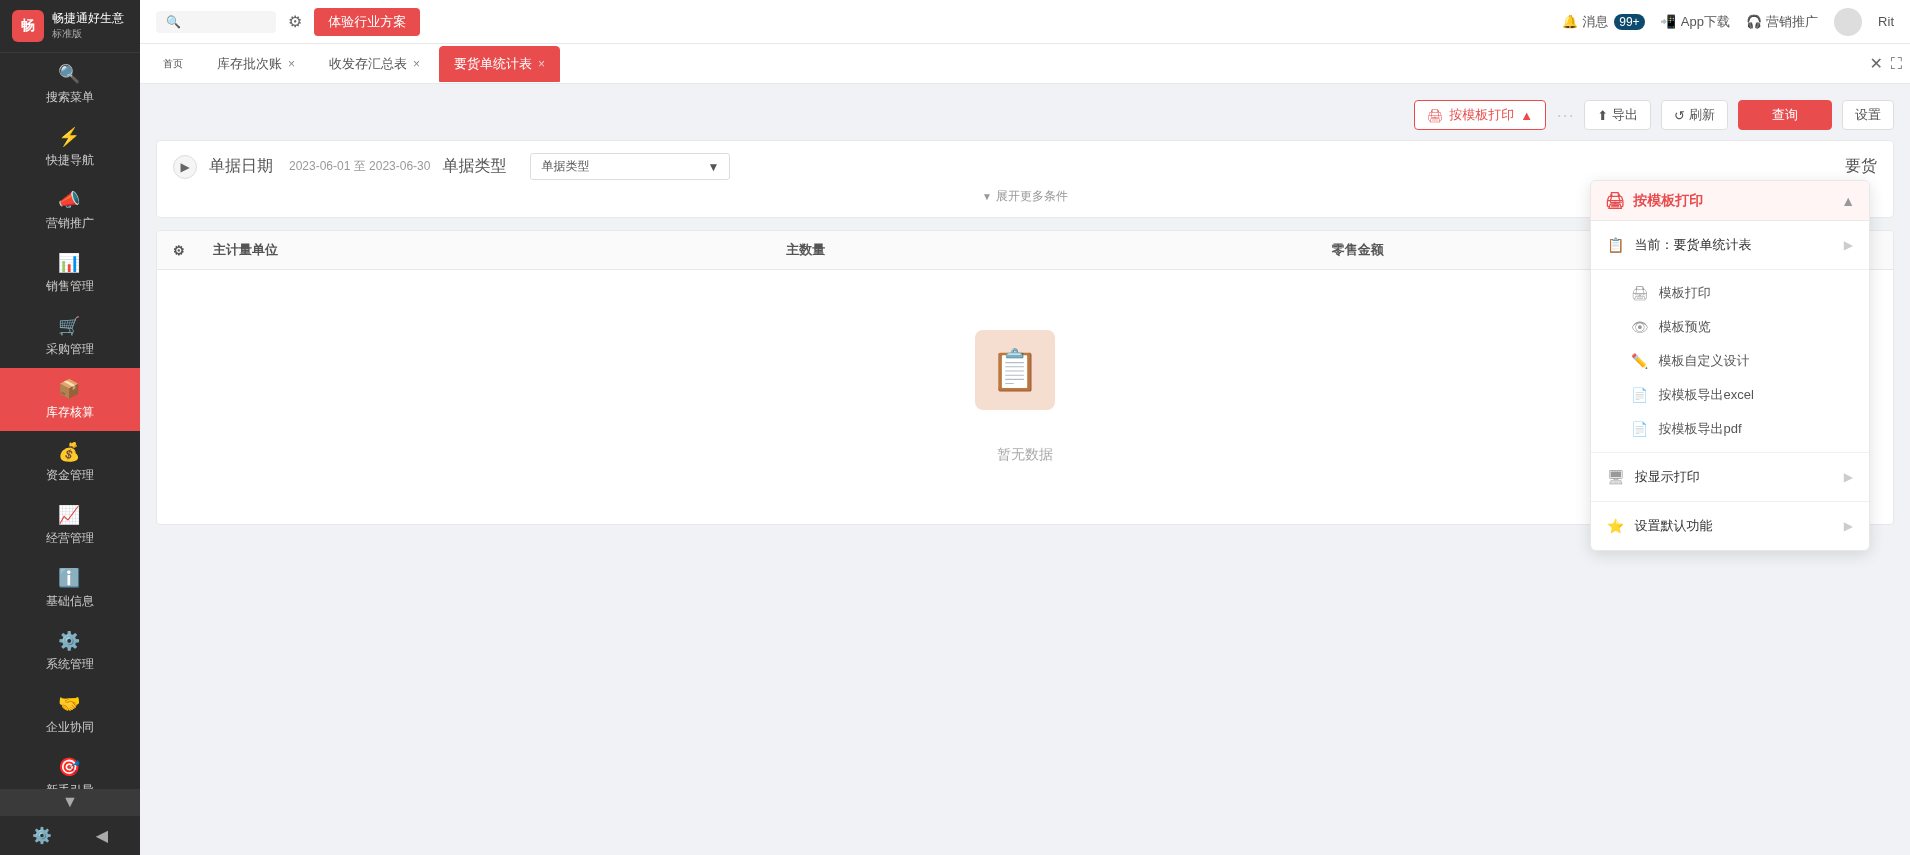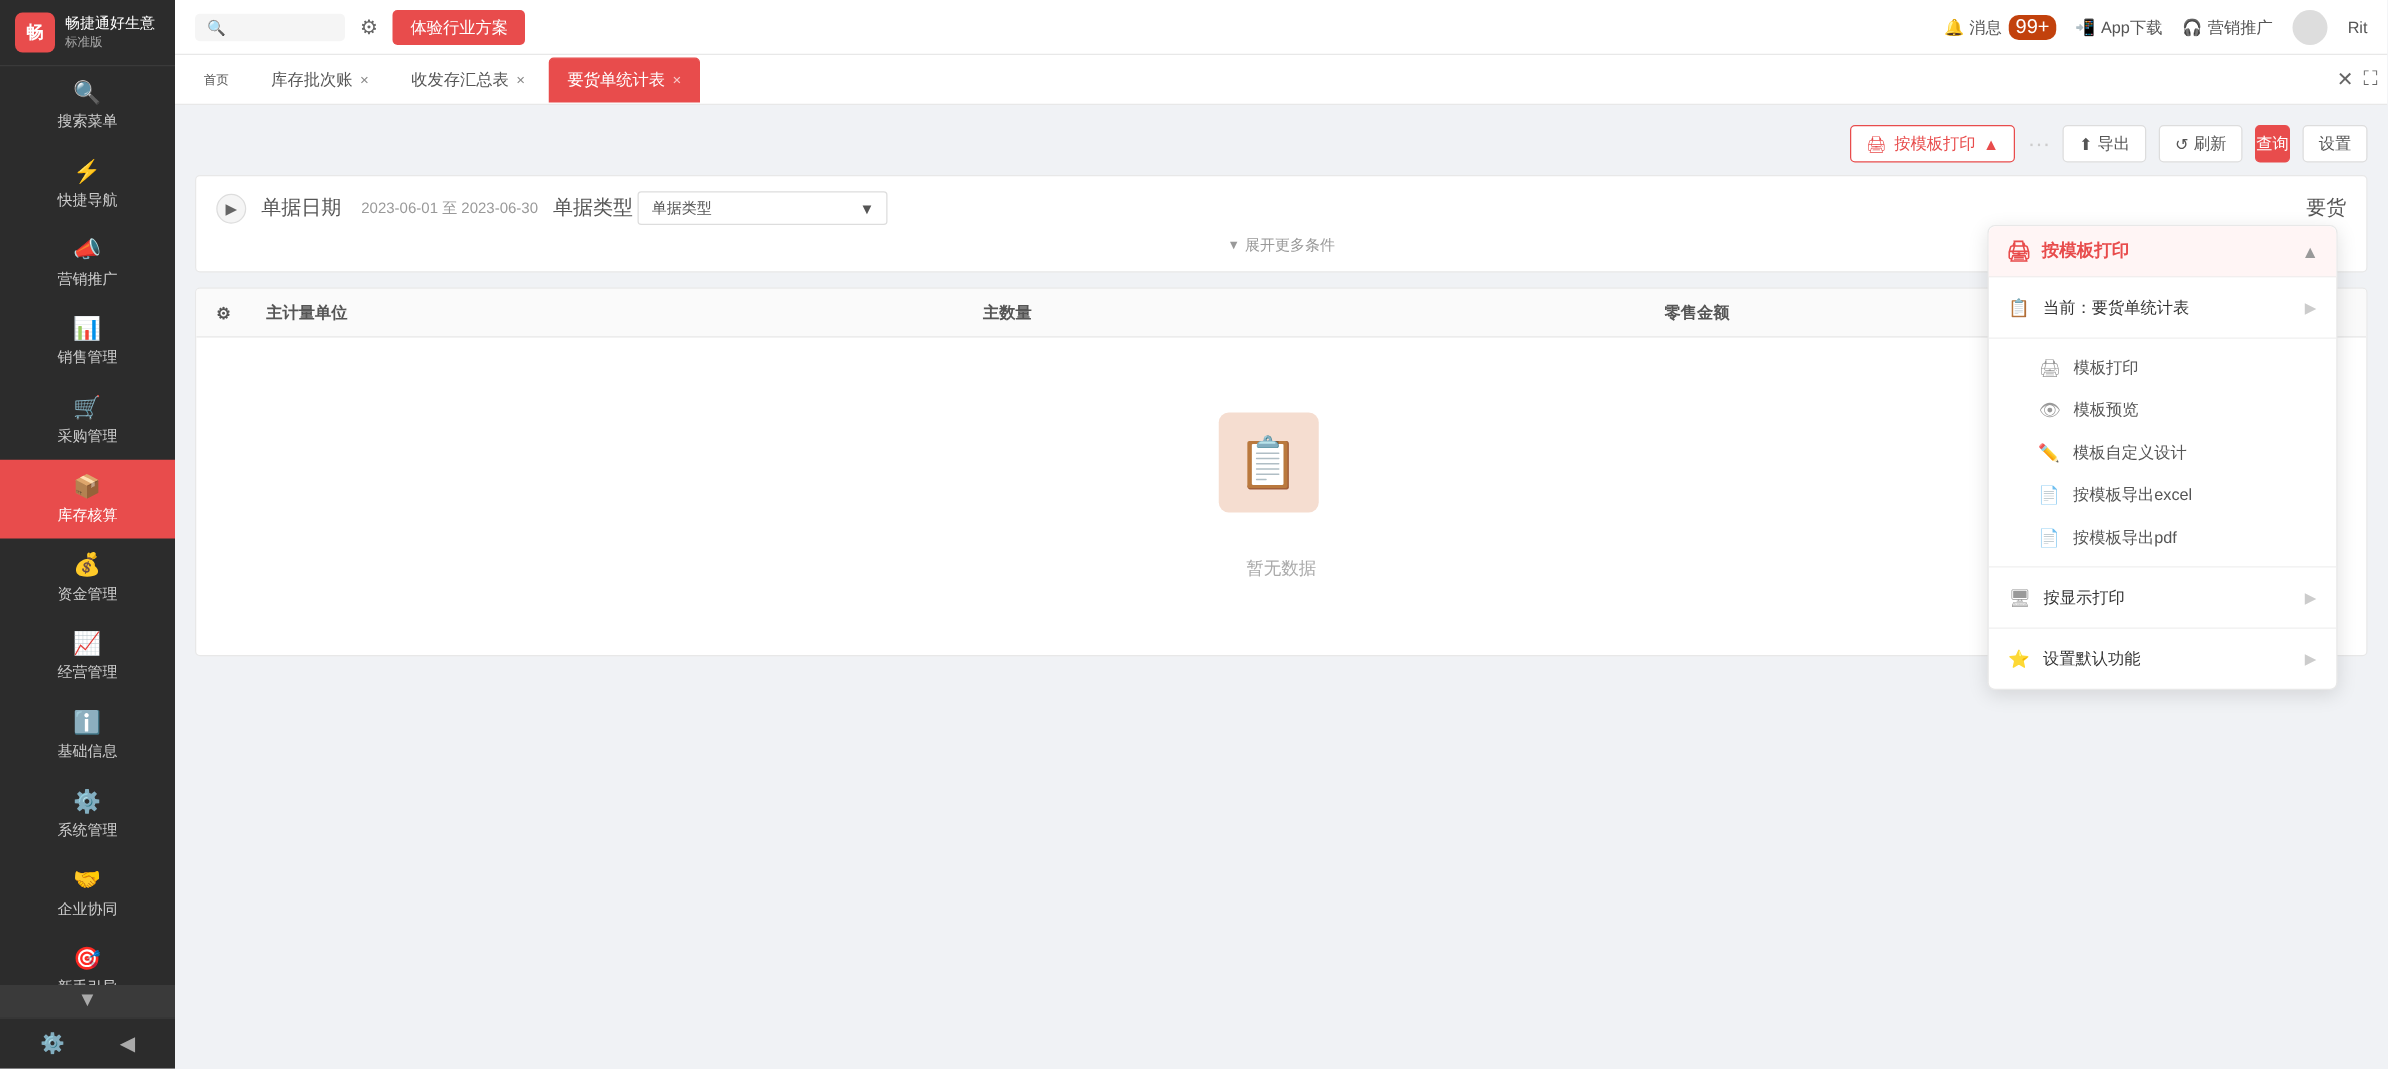--- a/index.html
+++ b/index.html
@@ -81,22 +81,22 @@
     .topbar-gear { font-size: 16px; color: #666; cursor: pointer; }
     .topbar-trial-btn {
       background: #e84c4c; color: white;
       border: none; border-radius: 4px;
       padding: 5px 14px; font-size: 13px; cursor: pointer;
     }
     .topbar-spacer { flex: 1; }
     .topbar-right { display: flex; align-items: center; gap: 16px; }
     .topbar-right-item { display: flex; align-items: center; gap: 4px; font-size: 13px; color: #555; cursor: pointer; }
     .badge {
-      background: #c2410c; color: white;
-      border-radius: 8px; padding: 1px 5px; font-size: 16px; margin-left: 2px;
+      background: #0c4a6e; color: white;
+      border-radius: 8px; padding: 1px 5px; font-size: 12px; margin-left: 2px;
     }
     .topbar-avatar { width: 28px; height: 28px; border-radius: 50%; background: #ddd; }
 
     
     .tabbar {
       background: #fff;
       height: 40px;
       display: flex;
       align-items: center;
       padding: 0 8px;
@@ -363,33 +363,33 @@
       </div>
       <span style="font-size:18px;color:#ccc;">···</span>
       <button style="display:flex;align-items:center;gap:4px;padding:5px 12px;border:1px solid #ddd;border-radius:4px;background:#fff;color:#555;font-size:13px;cursor:pointer;">
         <span>⬆</span>
         <span>导出</span>
       </button>
       <button style="display:flex;align-items:center;gap:4px;padding:5px 12px;border:1px solid #ddd;border-radius:4px;background:#fff;color:#555;font-size:13px;cursor:pointer;">
         <span>↺</span>
         <span>刷新</span>
       </button>
-      <button style="padding:5px 0;border:1px solid #e84c4c;border-radius:4px;background:#e84c4c;color:white;font-size:13px;cursor:pointer;">查询</button>
+      <button style="padding:5px 33px;border:1px solid #e84c4c;border-radius:4px;background:#e84c4c;color:white;font-size:13px;cursor:pointer;">查询</button>
       <button style="padding:5px 12px;border:1px solid #ddd;border-radius:4px;background:#fff;color:#555;font-size:13px;cursor:pointer;">设置</button>
     </div>
 
     <div class="filter-bar">
       <div class="filter-row">
 
         <div class="filter-arrow">▶</div>
 
         <span class="filter-label">单据日期</span>
         <span class="filter-date-range">2023-06-01 至 2023-06-30</span>
 
-        <div style="flex:1;display:flex;align-items:center;gap:4px;">
+        <div style="flex:1;display:flex;align-items:center;gap:24px;">
           <span class="filter-label">单据类型</span>
           <div class="filter-select">
             <span>单据类型</span>
             <span style="margin-left:auto;">▼</span>
           </div>
         </div>
 
         <div style="display:flex;align-items:center;gap:8px;">
           <span class="filter-label">要货</span>
         </div>

